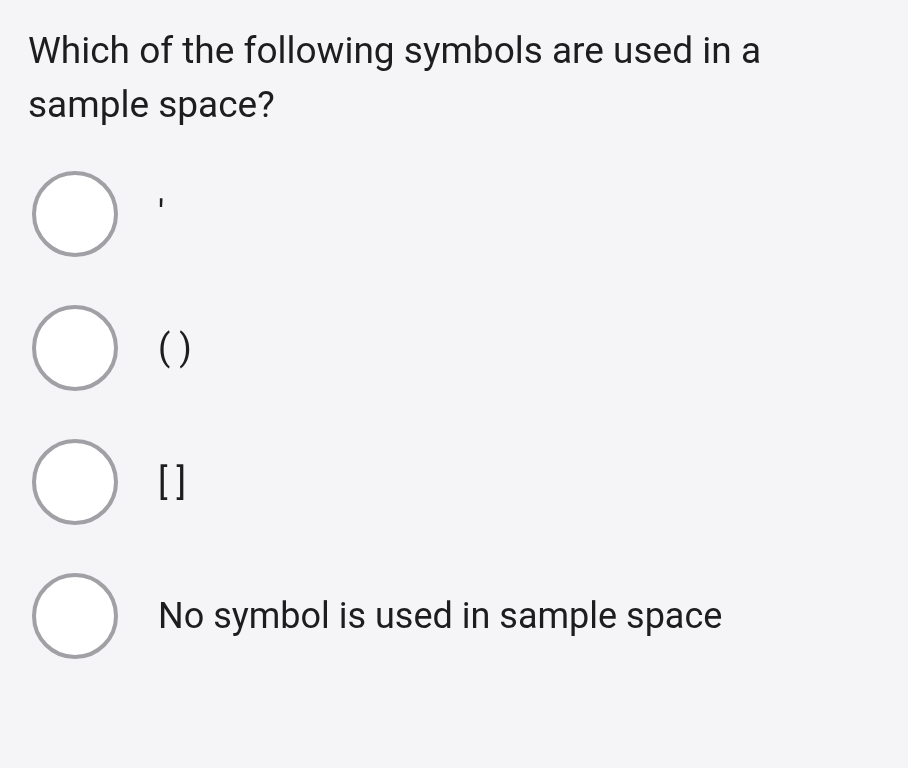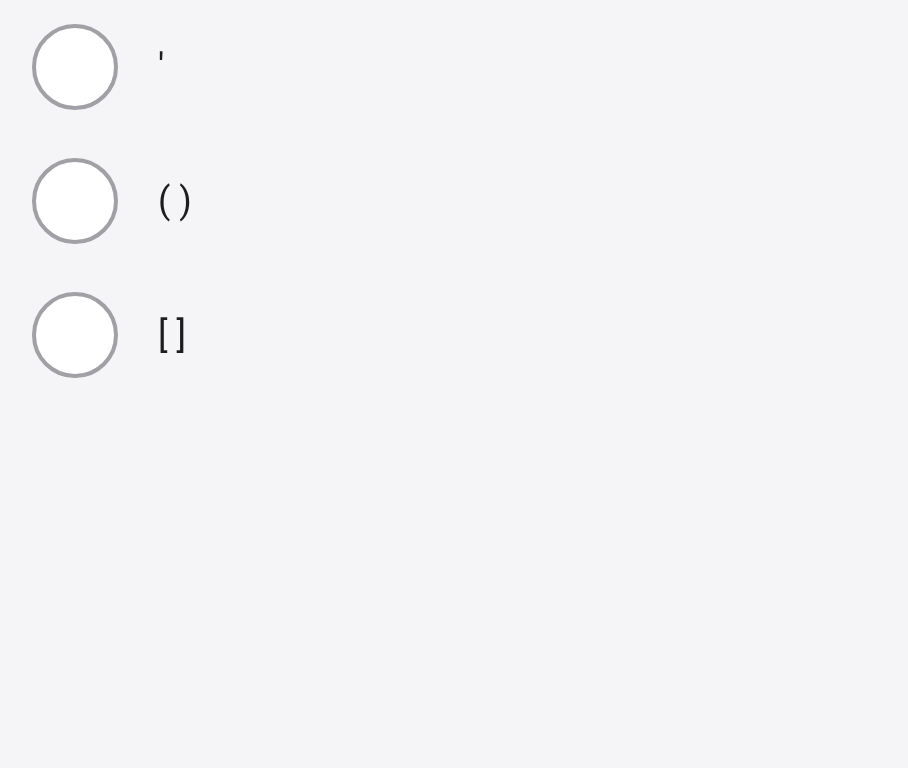--- a/index.html
+++ b/index.html
@@ -49,33 +49,38 @@
     font-size: 36px;
     color: #1d1d1f;
     font-weight: 400;
     line-height: 1.35;
   }
 </style>
 </head>
 <body>
 
 <div class="question-container">
+  <div class="question-text">Which of the following symbols are used in a sample space?</div>
 
   <div class="options">
 
     <div class="option-row">
       <div class="radio-circle"></div>
       <div class="option-label">'</div>
     </div>
 
     <div class="option-row">
       <div class="radio-circle"></div>
       <div class="option-label">( )</div>
     </div>
 
     <div class="option-row">
       <div class="radio-circle"></div>
       <div class="option-label">[ ]</div>
     </div>
 
+    <div class="option-row">
+      <div class="radio-circle"></div>
+      <div class="option-label">No symbol is used in sample space</div>
+    </div>
 
   </div>
 </div>
 
 </body></html>

